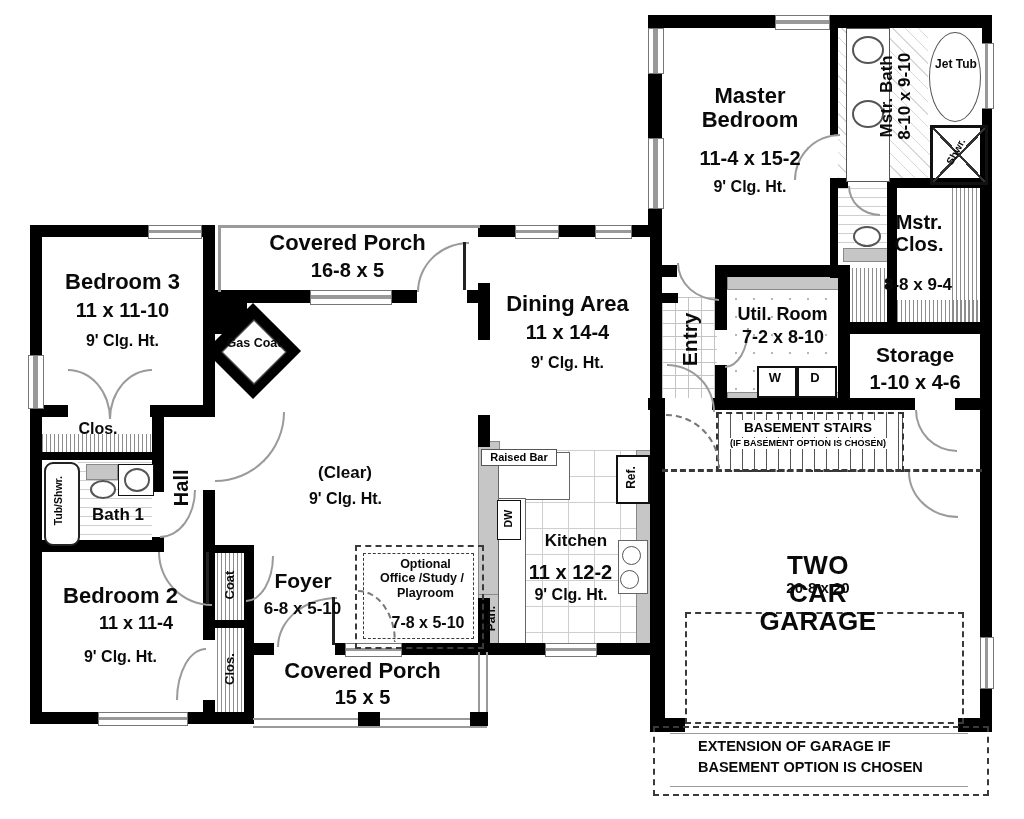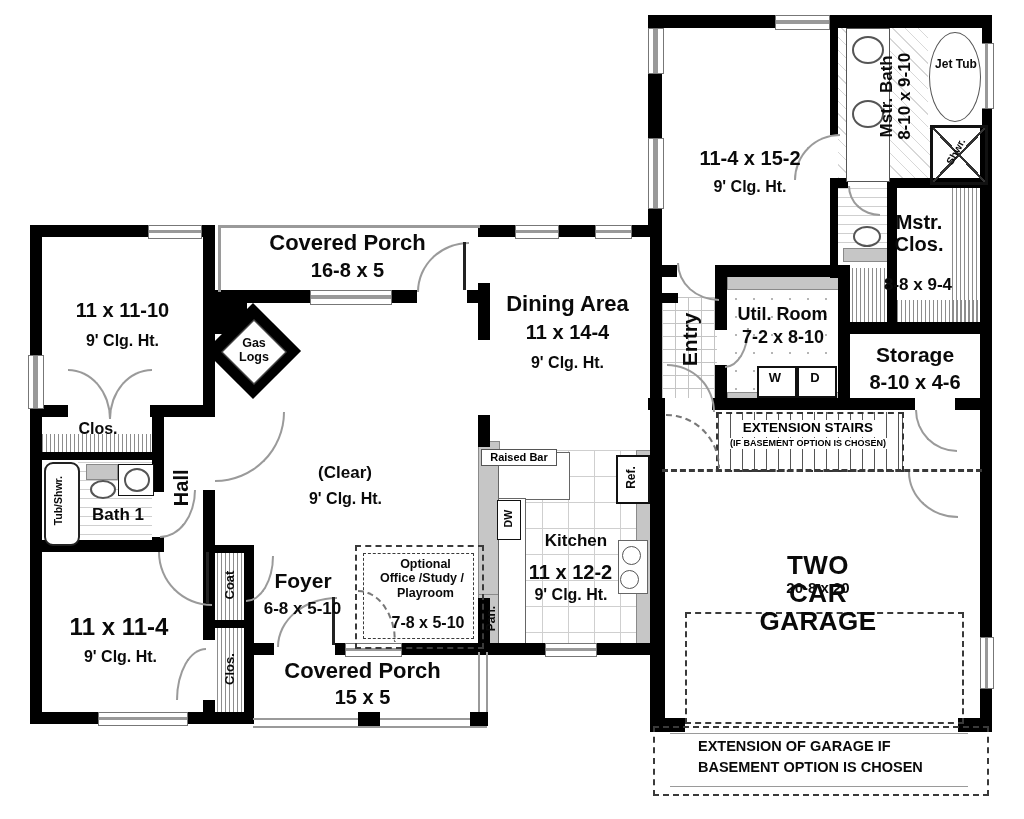--- a/index.html
+++ b/index.html
@@ -68,21 +68,21 @@
   <div class="abs" style="left:498px;top:498px;width:26px;height:145px;background:#fff;border:1px solid #666;"></div>
   <div class="box" style="left:497px;top:500px;width:22px;height:38px;border-width:1px;"></div>
   <div class="box" style="left:616px;top:455px;width:30px;height:45px;border-width:2px;"></div>
   <div class="abs" style="left:618px;top:540px;width:28px;height:52px;background:#fff;border:1px solid #666;"></div>
   <div class="oval" style="left:622px;top:546px;width:17px;height:17px;border-width:1.5px;"></div>
   <div class="oval" style="left:620px;top:570px;width:17px;height:17px;border-width:1.5px;"></div>
 
   <div class="w" style="left:205px;top:290px;width:42px;height:44px;"></div>
   <div class="diamond" style="left:219px;top:317px;width:68px;height:68px;background:#000;"></div>
   <div class="diamond" style="left:231px;top:329px;width:44px;height:44px;background:#fff;border:1px solid #333;"></div>
-  <div class="label" style="left:226px;top:337px;width:56px;font-size:12.5px;">Gas Logs</div>
+  <div class="label" style="left:226px;top:337px;width:56px;font-size:12.5px;">Gas Coat</div>
 
   <div class="w" style="left:30px;top:225px;width:118px;height:12px;"></div>
   <div class="w" style="left:200px;top:225px;width:15px;height:12px;"></div>
   <div class="w" style="left:30px;top:237px;width:12px;height:118px;"></div>
   <div class="w" style="left:30px;top:407px;width:12px;height:307px;"></div>
   <div class="w" style="left:30px;top:712px;width:70px;height:12px;"></div>
   <div class="w" style="left:186px;top:712px;width:29px;height:12px;"></div>
   <div class="w" style="left:203px;top:237px;width:12px;height:170px;"></div>
   <div class="w" style="left:203px;top:490px;width:12px;height:55px;"></div>
   <div class="w" style="left:203px;top:545px;width:12px;height:95px;"></div>
@@ -207,27 +207,29 @@
   <div class="oval" style="left:852px;top:36px;width:28px;height:24px;"></div>
   <div class="oval" style="left:852px;top:100px;width:28px;height:24px;"></div>
   <div class="abs" style="left:928px;top:28px;width:54px;height:100px;background:#fff;"></div>
   <div class="oval" style="left:929px;top:32px;width:50px;height:88px;border-width:1.5px;"></div>
   <div class="xbox" style="left:930px;top:125px;width:52px;height:54px;"></div>
   <div class="oval" style="left:853px;top:226px;width:24px;height:17px;"></div>
 
   <div class="box" style="left:757px;top:366px;width:36px;height:28px;border-width:2px;"></div>
   <div class="box" style="left:797px;top:366px;width:36px;height:28px;border-width:2px;"></div>
 
+  <div class="label" style="left:40px;top:270px;width:165px;font-size:22px;">Bedroom 3</div>
   <div class="label" style="left:45px;top:300px;width:155px;font-size:20px;text-align:center;">11 x 11-10</div>
   <div class="label" style="left:55px;top:332px;width:135px;font-size:16px;">9' Clg. Ht.</div>
   <div class="label" style="left:68px;top:420px;width:60px;font-size:16px;">Clos.</div>
   <div class="label rot" style="left:24px;top:495px;width:70px;font-size:10.5px;">Tub/Shwr.</div>
   <div class="label" style="left:82px;top:506px;width:72px;font-size:17px;">Bath 1</div>
   <div class="label rot" style="left:137px;top:477px;width:90px;font-size:20px;">Hall</div>
-  <div class="label" style="left:44px;top:614px;width:150px;font-size:24px;">11 x 11-4</div>
+  <div class="label" style="left:38px;top:584px;width:165px;font-size:22px;">Bedroom 2</div>
+  <div class="label" style="left:61px;top:614px;width:150px;font-size:18px;">11 x 11-4</div>
   <div class="label" style="left:58px;top:648px;width:125px;font-size:16px;">9' Clg. Ht.</div>
   <div class="label rot" style="left:200px;top:578px;width:60px;font-size:13px;">Coat</div>
   <div class="label rot" style="left:200px;top:662px;width:60px;font-size:13px;">Clos.</div>
 
   <div class="label" style="left:255px;top:231px;width:185px;font-size:22px;">Covered Porch</div>
   <div class="label" style="left:295px;top:260px;width:105px;font-size:20px;">16-8 x 5</div>
   <div class="label" style="left:285px;top:464px;width:120px;font-size:17px;">(Clear)</div>
   <div class="label" style="left:288px;top:490px;width:115px;font-size:16px;">9' Clg. Ht.</div>
   <div class="label" style="left:490px;top:292px;width:155px;font-size:22px;">Dining Area</div>
   <div class="label" style="left:500px;top:322px;width:135px;font-size:20px;">11 x 14-4</div>
@@ -242,38 +244,39 @@
   <div class="label" style="left:305px;top:687px;width:115px;font-size:20px;">15 x 5</div>
 
   <div class="lblbox" style="left:481px;top:449px;width:74px;height:15px;font-size:11px;line-height:14px;">Raised Bar</div>
   <div class="label" style="left:511px;top:532px;width:130px;font-size:17px;">Kitchen</div>
   <div class="label" style="left:508px;top:562px;width:125px;font-size:20px;">11 x 12-2</div>
   <div class="label" style="left:512px;top:586px;width:118px;font-size:16px;">9' Clg. Ht.</div>
   <div class="label rot" style="left:491px;top:513px;width:36px;font-size:10.5px;">DW</div>
   <div class="label rot" style="left:611px;top:471px;width:40px;font-size:12px;">Ref.</div>
   <div class="label rot" style="left:469px;top:612px;width:44px;font-size:12px;">Pan.</div>
 
+  <div class="label" style="left:675px;top:84px;width:150px;font-size:22px;">Master Bedroom</div>
   <div class="label" style="left:680px;top:148px;width:140px;font-size:20px;">11-4 x 15-2</div>
   <div class="label" style="left:690px;top:178px;width:120px;font-size:16px;">9' Clg. Ht.</div>
   <div class="label rot" style="left:821px;top:78px;width:150px;font-size:17px;">
     <div>Mstr. Bath</div>
     <div>8-10 x 9-10</div>
   </div>
   <div class="label" style="left:934px;top:58px;width:44px;font-size:12px;">Jet Tub</div>
   <div class="label" style="left:934px;top:146px;width:44px;font-size:10.5px;transform:rotate(-62deg);">Shwr.</div>
   <div class="label" style="left:880px;top:212px;width:78px;font-size:20px;">Mstr. Clos.</div>
   <div class="label" style="left:872px;top:276px;width:92px;font-size:17px;">8-8 x 9-4</div>
   <div class="label rot" style="left:630px;top:328px;width:120px;font-size:21px;">Entry</div>
   <div class="label" style="left:725px;top:305px;width:115px;font-size:18px;">Util. Room</div>
   <div class="label" style="left:727px;top:328px;width:112px;font-size:18px;">7-2 x 8-10</div>
   <div class="label" style="left:757px;top:371px;width:36px;font-size:13px;">W</div>
   <div class="label" style="left:797px;top:371px;width:36px;font-size:13px;">D</div>
   <div class="label" style="left:860px;top:344px;width:110px;font-size:21px;">Storage</div>
-  <div class="label" style="left:855px;top:372px;width:120px;font-size:20px;">8-10 x 4-6</div>
-
-  <div class="lblbox" style="left:737px;top:420px;width:142px;height:17px;font-size:13.5px;line-height:16px;border:none;">EXTENSION STAIRS</div>
+  <div class="label" style="left:855px;top:372px;width:120px;font-size:20px;">1-10 x 4-6</div>
+
+  <div class="lblbox" style="left:737px;top:420px;width:142px;height:17px;font-size:13.5px;line-height:16px;border:none;">BASEMENT STAIRS</div>
   <div class="lblbox" style="left:728px;top:438px;width:160px;height:11px;font-size:9px;line-height:10px;border:none;">(IF BASEMENT OPTION IS CHOSEN)</div>
   <div class="label" style="left:758px;top:528px;width:120px;font-size:26px;letter-spacing:0.5px;margin-top:23px;">TWO CAR GARAGE</div>
   <div class="label" style="left:758px;top:580px;width:120px;font-size:15px;">20-8 x 20</div>
   <div class="label" style="left:698px;top:739px;width:260px;font-size:14.5px;text-align:left;">EXTENSION OF GARAGE IF</div>
   <div class="label" style="left:698px;top:760px;width:260px;font-size:14.5px;text-align:left;">BASEMENT OPTION IS CHOSEN</div>
 
 </div>
 
 </body></html>

